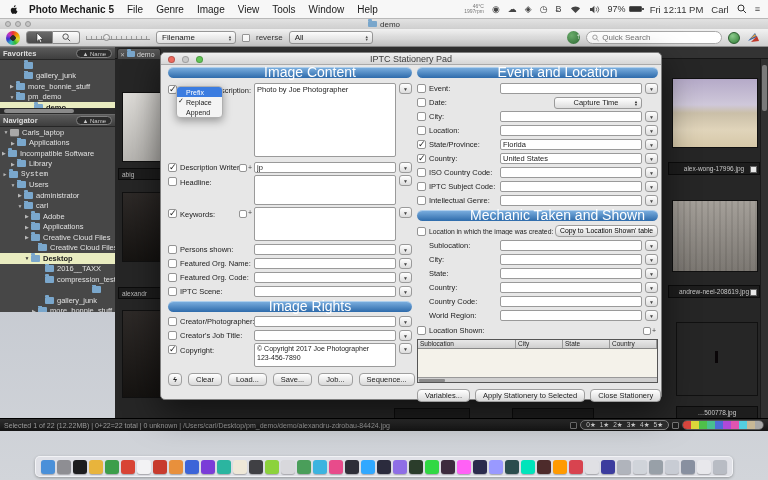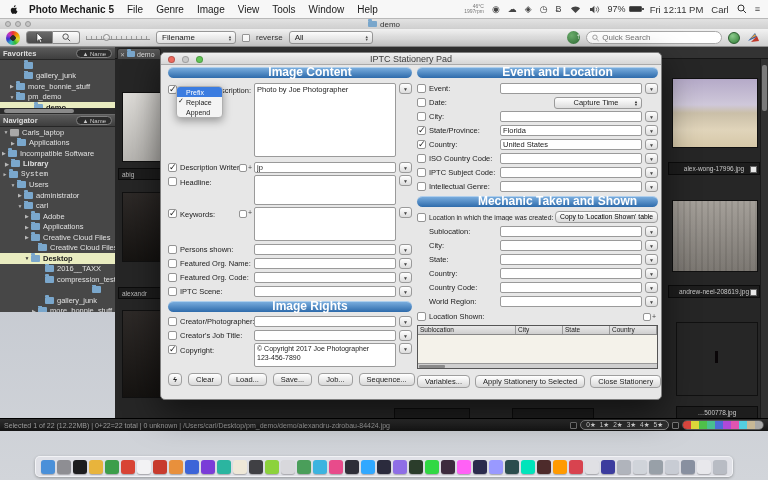--- a/index.html
+++ b/index.html
@@ -125,21 +125,21 @@
   
   .dialog { position:absolute; left:160px; top:52px; width:502px; height:348px; background:#e7e7e7;
             border:1px solid #7e7e7e; border-radius:5px; box-shadow:0 12px 34px rgba(0,0,0,.55); z-index:20; }
   .dtitle { height:12px; background:linear-gradient(#f0f0f0,#d6d6d6); border-bottom:1px solid #aaa;
             border-radius:5px 5px 0 0; display:flex; align-items:center; justify-content:center;
             font-size:9px; color:#3a3a3a; position:relative; }
   .dlights { position:absolute; left:7px; top:3px; display:flex; gap:7px; }
   .dl { width:7px; height:7px; border-radius:50%; border:1px solid rgba(0,0,0,.2); }
   .dl.red { background:#ed6a5e; } .dl.gray { background:#c9c9c9; } .dl.green { background:#61c554; }
   .shead { height:11px; border-radius:6px; background:linear-gradient(#7fb2e2,#2e6bab);
-           color:#fff; font-size:12px; font-weight:bold; text-align:center; line-height:11px;
+           color:#fff; font-size:14px; font-weight:normal; text-align:center; line-height:11px;
            box-shadow:inset 0 1px 0 rgba(255,255,255,.4);padding-left:40px; }
   .dcol-left  { position:absolute; left:7px;  top:14px; width:244px; }
   .dcol-right { position:absolute; left:256px; top:14px; width:241px; }
   .lrow,.rrow { display:flex; align-items:center; height:13px; margin-bottom:1px; font-size:7.5px; color:#222; }
   .lrow.top,.rrow.top { align-items:flex-start; height:auto; }
   .dcb { width:9px; height:9px; background:#fff; border:1px solid #949494; border-radius:2px; position:relative; flex:0 0 9px; margin-right:3px; }
   .dcb.on::after { content:"✓"; position:absolute; left:0px; top:-2px; font-size:9px; color:#222; }
   .dcb.mini { width:8px; height:8px; flex:0 0 8px; margin:0 1px 0 0; }
   .plus { font-size:7px; color:#444; margin-right:2px; }
   .flab { flex:1; white-space:nowrap; overflow:hidden; }
@@ -340,21 +340,21 @@
       <div class="trow" style="padding-left: 9px;">
       <span class="arr">▶</span>
       <span class="tico ico-folder"></span>
       <span>Applications</span>
     </div>
       <div class="trow" style="padding-left: 0;">
       <span class="arr">▶</span>
       <span class="tico ico-folder"></span>
       <span>Incompatible Software</span>
     </div>
-      <div class="trow" style="padding-left: 3px; font-weight: bold;">
+      <div class="trow" style="padding-left: 9px;">
       <span class="arr">▶</span>
       <span class="tico ico-folder"></span>
       <span>Library</span>
     </div>
       <div class="trow" style="padding-left: 1px; font-family: Liberation Mono, monospace;">
       <span class="arr">▶</span>
       <span class="tico ico-folder"></span>
       <span>System</span>
     </div>
       <div class="trow" style="padding-left: 9px;">
@@ -614,20 +614,26 @@
         <span class="chev2">
             <span>▲</span>
             <span>▼</span>
           </span>
       </span>
       <span class="spacer15"></span>
     </div>
     <div class="rrow">
       <span class="dcb"></span>
       <span class="flab">City:</span>
+      <input class="fld auto" style="">
+        <span class="dbtn">▼</span>
+    </div>
+    <div class="rrow">
+      <span class="dcb"></span>
+      <span class="flab">Location:</span>
       <input class="fld auto" style="">
         <span class="dbtn">▼</span>
     </div>
     <div class="rrow">
       <span class="dcb on"></span>
       <span class="flab">State/Province:</span>
       <input class="fld auto" value="Florida" style="">
         <span class="dbtn">▼</span>
     </div>
     <div class="rrow">

